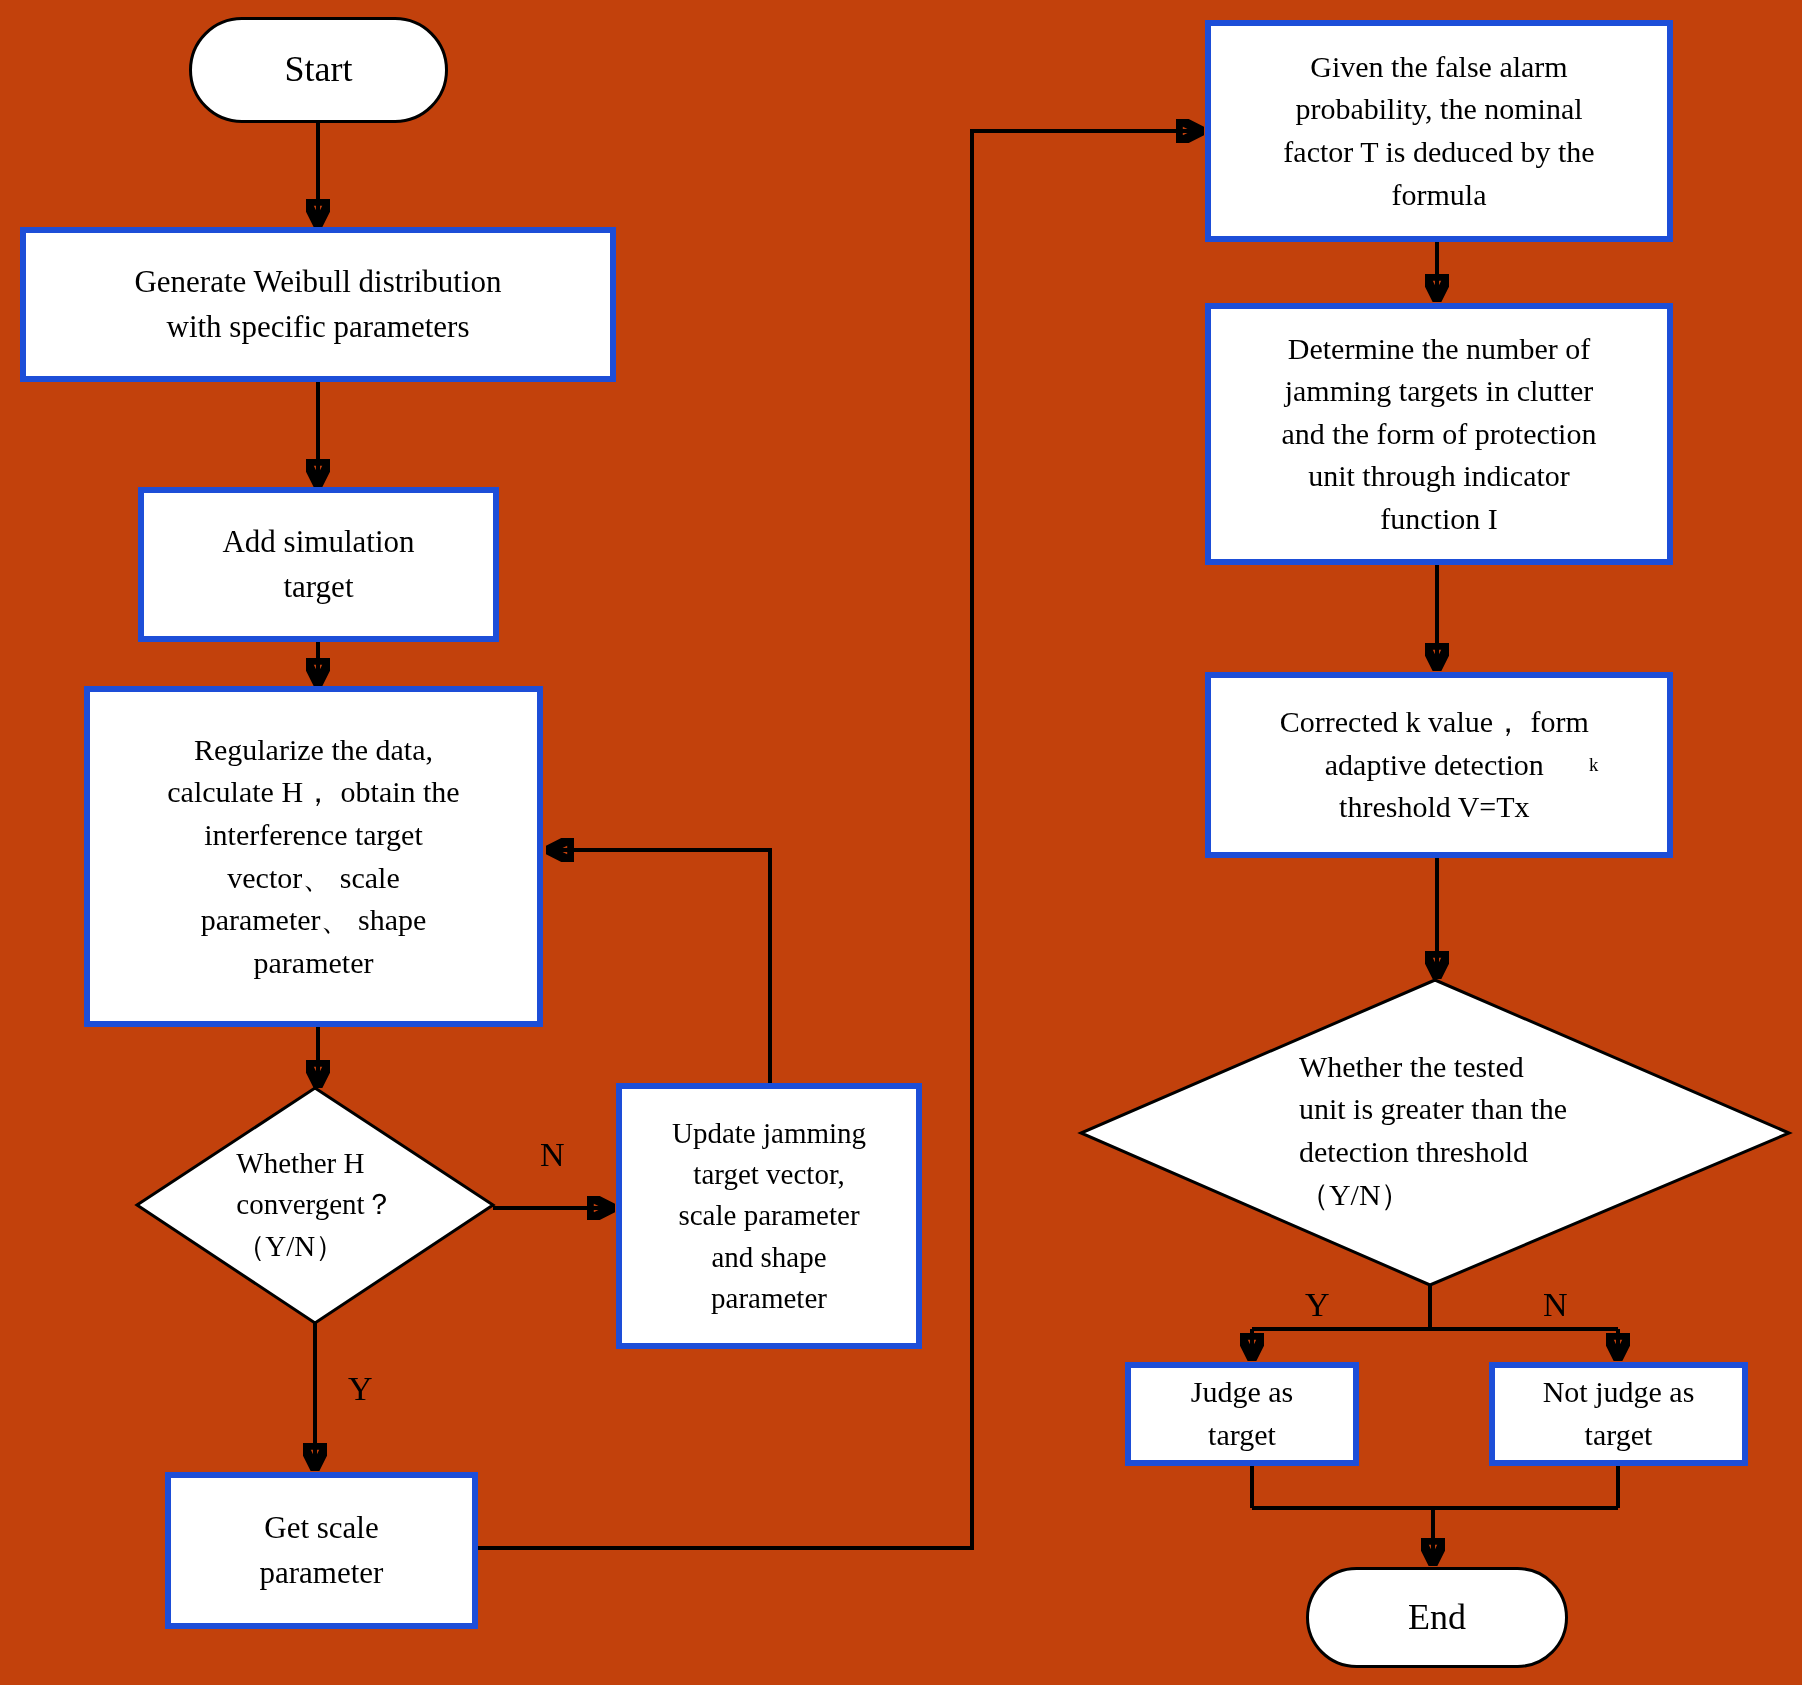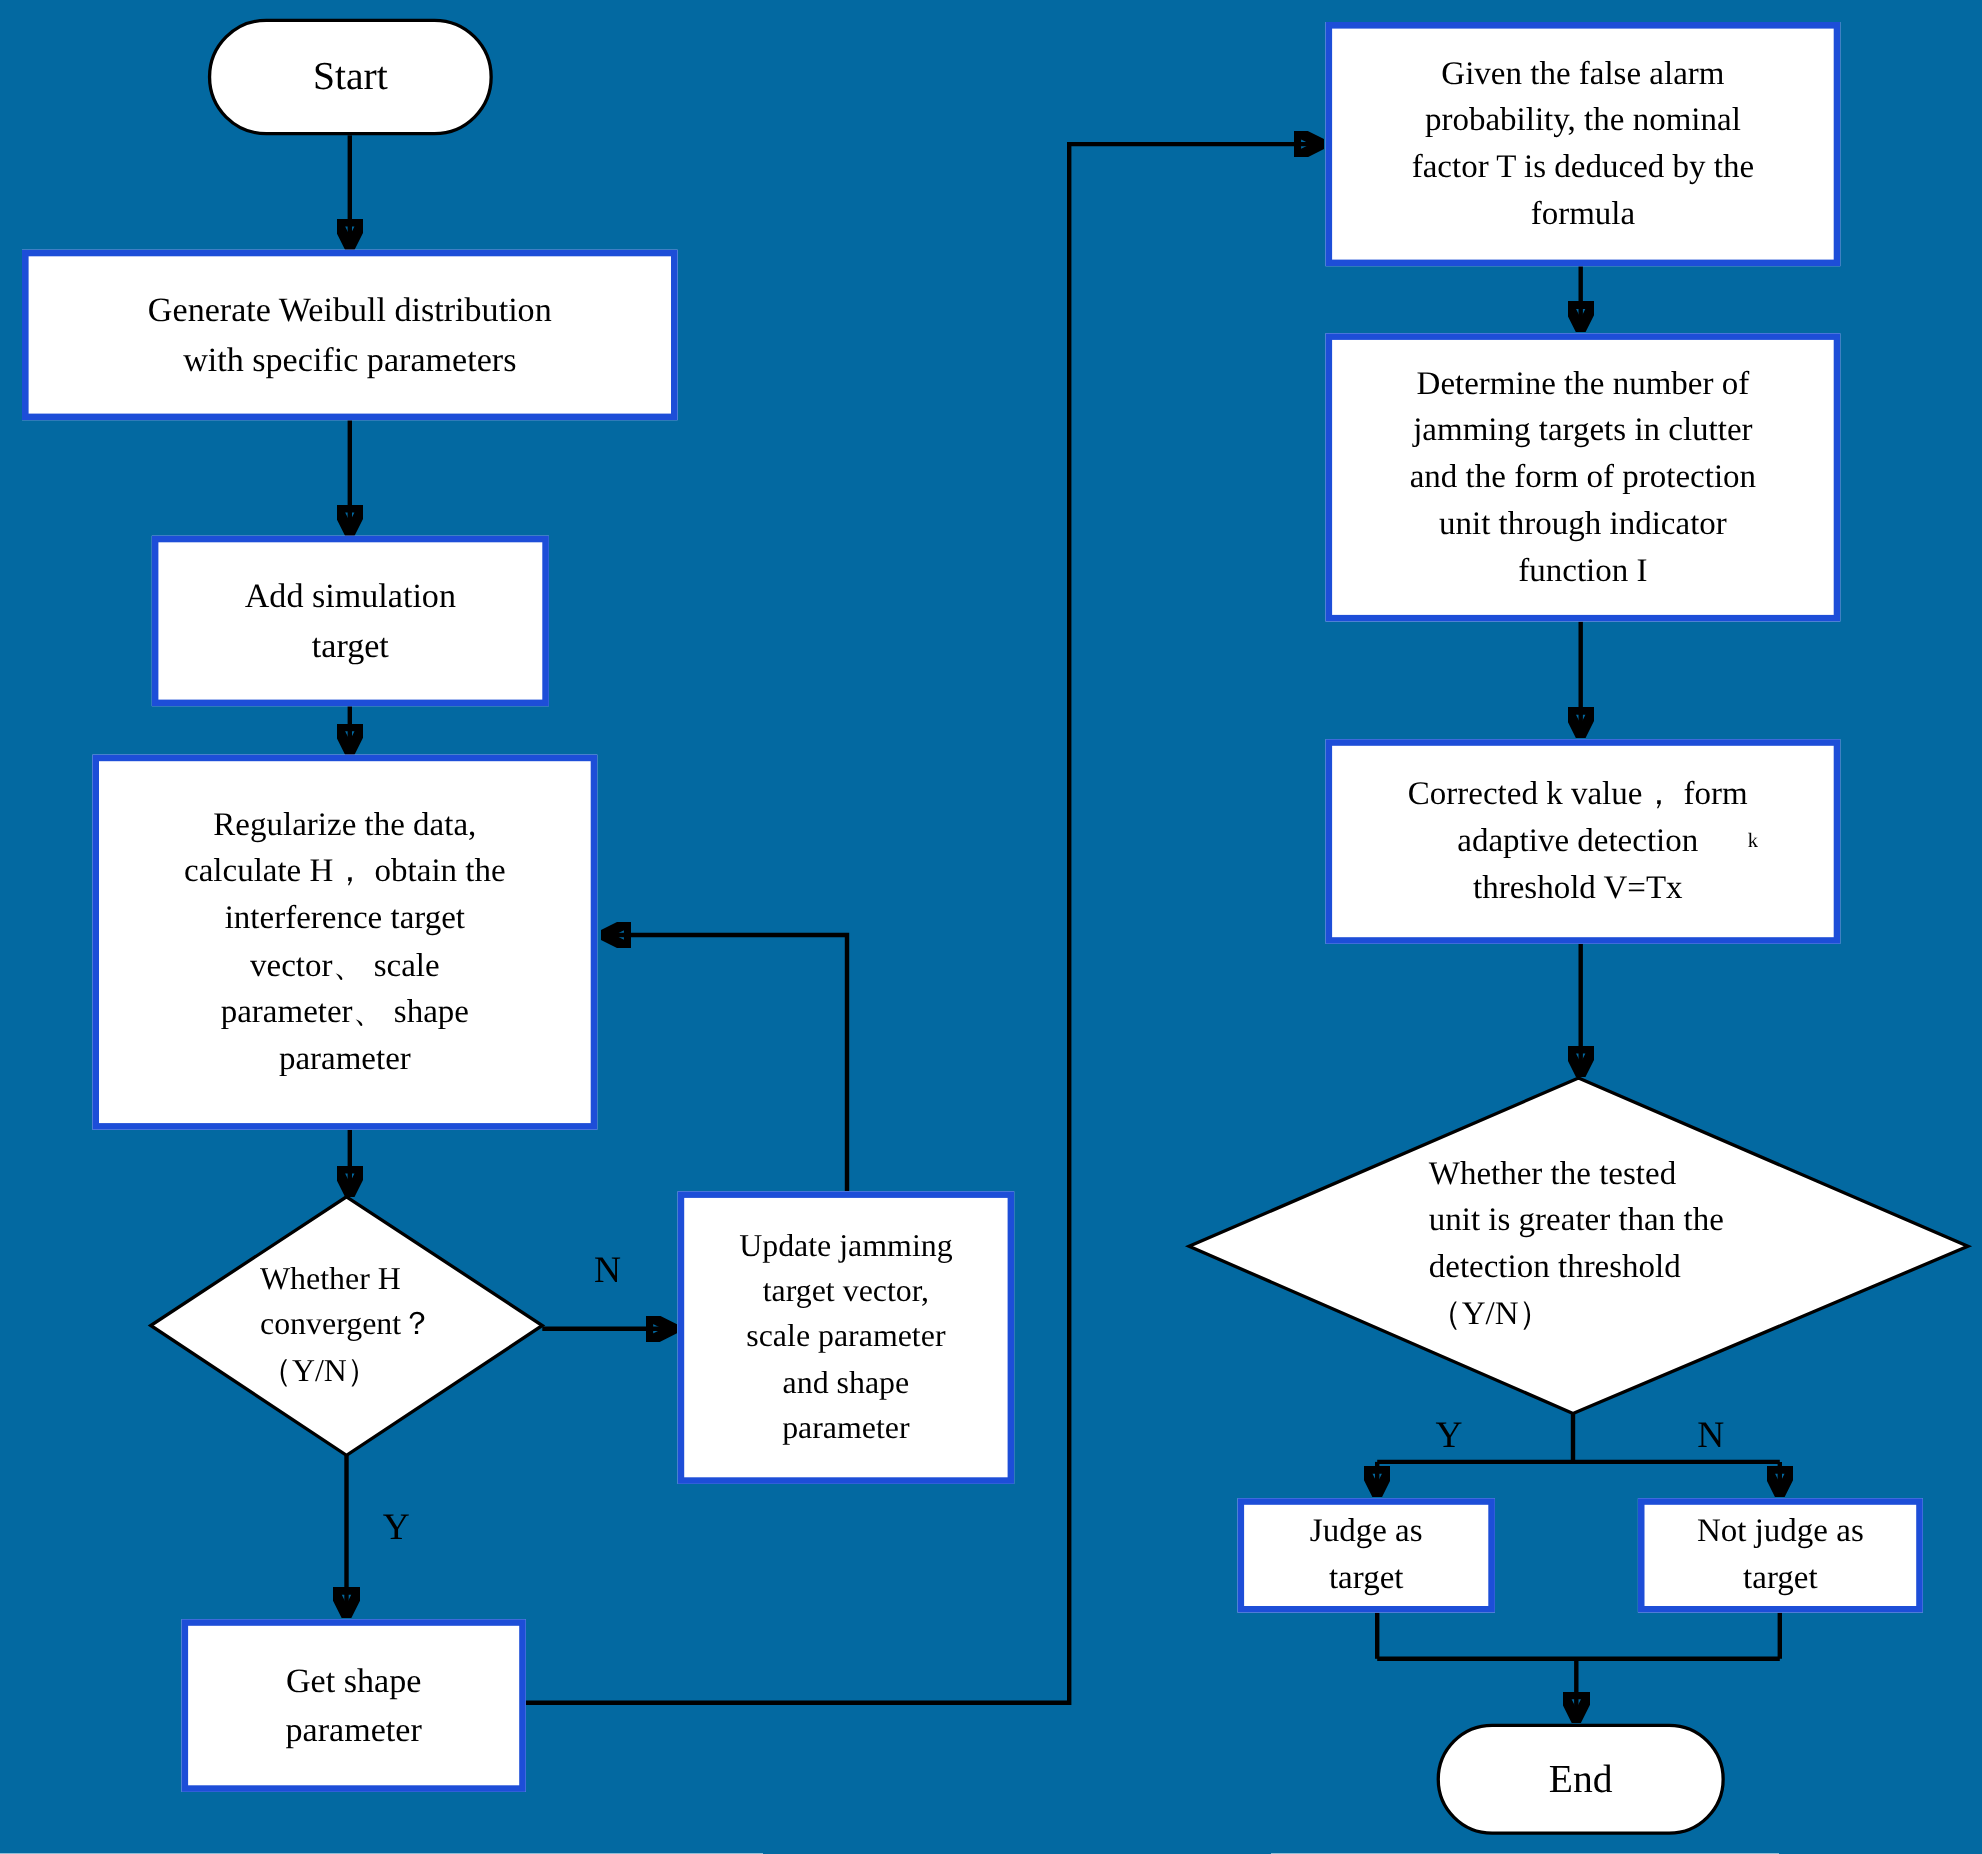--- a/index.html
+++ b/index.html
@@ -4,21 +4,21 @@
 <style>
   html, body {
     margin: 0;
     padding: 0;
     background: #ffffff;
   }
   .canvas {
     position: relative;
     width: 1802px;
     height: 1685px;
-    background: #0369a1;
+    background: #c2410c;
     font-family: "Liberation Serif", "DejaVu Serif", serif;
     color: #000000;
   }
   .connector-layer {
     position: absolute;
     left: 0;
     top: 0;
     width: 1802px;
     height: 1685px;
   }
@@ -130,21 +130,21 @@
   <div class="diamond-text" style="left:180px; top:1110px; width:270px; height:190px;">Whether H
 convergent？
 （Y/N）</div>
 
   <div class="node rect" style="left:616px; top:1083px; width:306px; height:266px; font-size:29px;">Update jamming
 target vector,
 scale parameter
 and shape
 parameter</div>
 
-  <div class="node rect" style="left:165px; top:1472px; width:313px; height:157px; font-size:31px;">Get shape
+  <div class="node rect" style="left:165px; top:1472px; width:313px; height:157px; font-size:31px;">Get scale
 parameter</div>
 
   <div class="node rect" style="left:1205px; top:20px; width:468px; height:222px;">Given the false alarm
 probability, the nominal
 factor T is deduced by the
 formula</div>
 
   <div class="node rect" style="left:1205px; top:303px; width:468px; height:262px;">Determine the number of
 jamming targets in clutter
 and the form of protection

